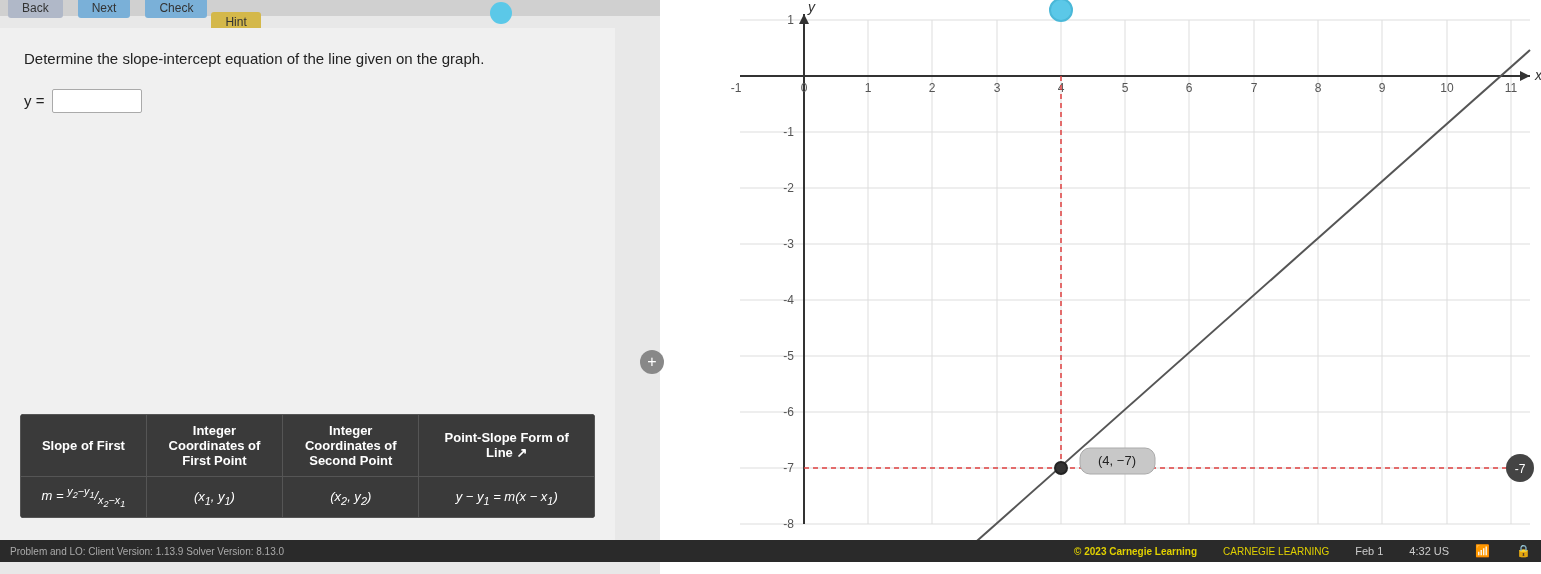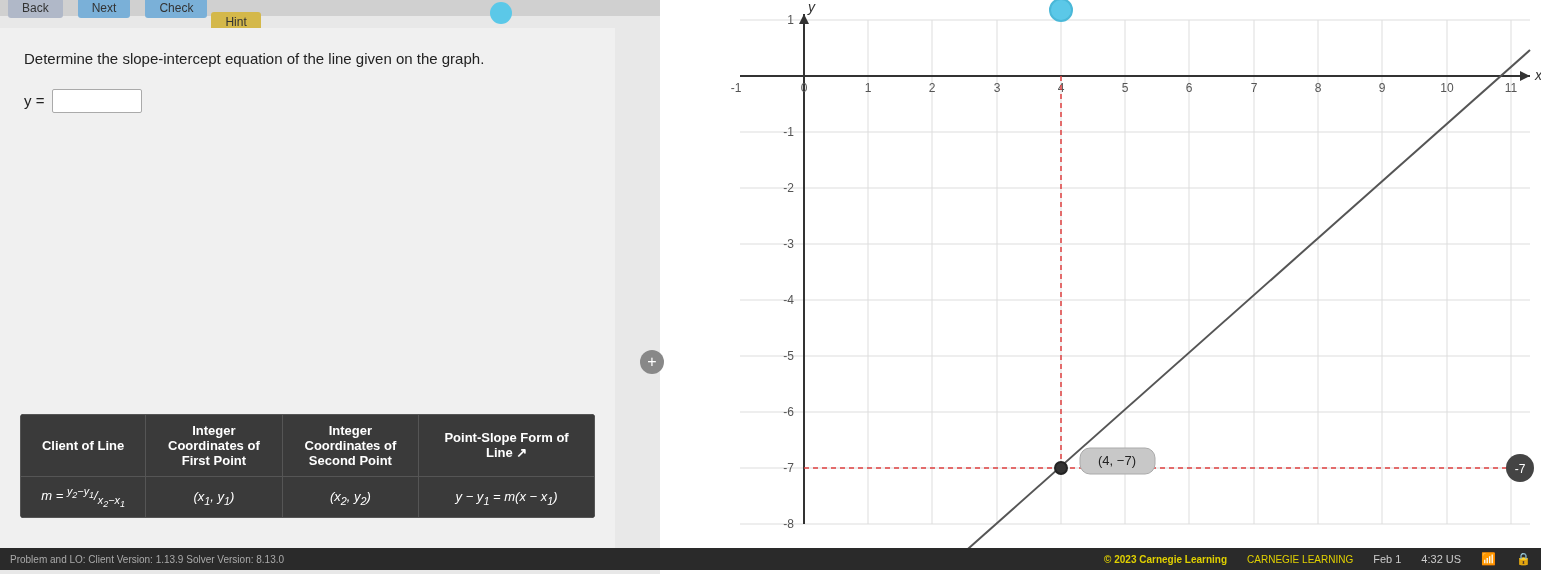--- a/index.html
+++ b/index.html
@@ -148,40 +148,40 @@
       cursor: pointer;
       display: flex;
       align-items: center;
       justify-content: center;
       z-index: 10;
     }
 
     
     .status-bar {
       position: absolute;
-      bottom: 4px;
+      bottom: 12px;
       left: 0;
       width: 1541px;
       height: 22px;
       background: #2a2a2a;
       display: flex;
       align-items: center;
       justify-content: space-between;
       padding: 0 10px;
     }
     .status-left {
       font-size: 10px;
       color: #aaa;
     }
     .status-right {
       font-size: 11px;
       color: #ccc;
       display: flex;
       align-items: center;
-      gap: 20px;
+      gap: 26px;
     }
     .carnegie-logo {
       font-size: 10px;
       color: #e0d000;
       font-weight: bold;
     }
 
     
     .top-indicator {
       position: absolute;
@@ -213,21 +213,21 @@
   <div class="problem-text">Determine the slope-intercept equation of the line given on the graph.</div>
   <div class="answer-row">
     <span class="y-label">y =</span>
     <input class="answer-input" type="text" style="">
   </div>
 
   <div class="table-container">
     <table class="formula-table">
       <thead>
         <tr>
-          <th>Client of Line</th>
+          <th>Slope of First</th>
           <th>Integer<br>Coordinates of<br>First Point</th>
           <th>Integer<br>Coordinates of<br>Second Point</th>
           <th>Point-Slope Form of<br>Line ↗</th>
         </tr>
       </thead>
       <tbody>
         <tr>
           <td>
             <span class="math-formula">m = <sup>y<sub>2</sub>−y<sub>1</sub></sup>/<sub>x<sub>2</sub>−x<sub>1</sub></sub></span>
           </td>

